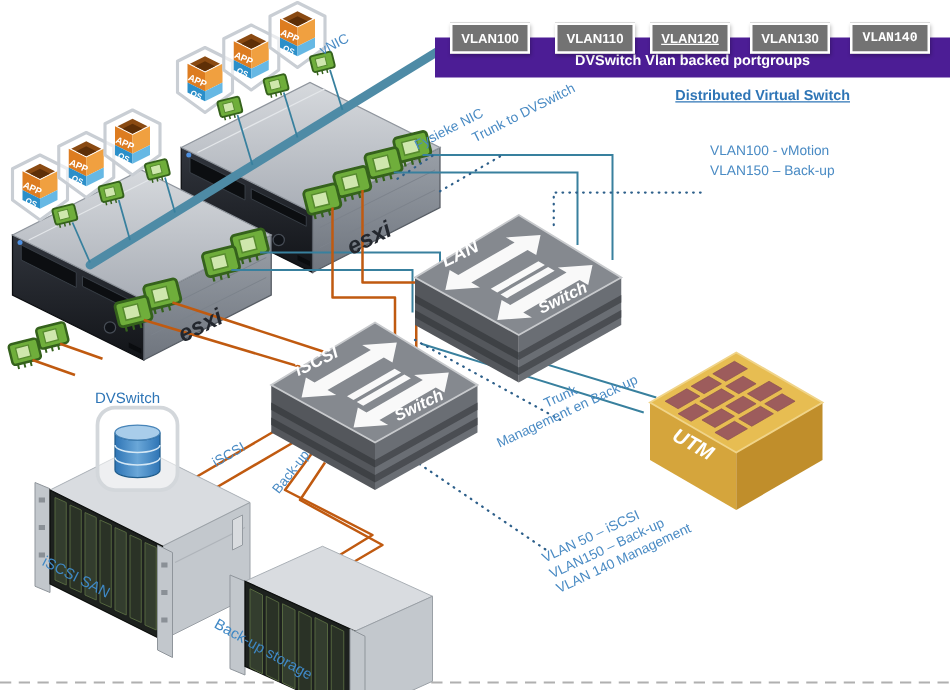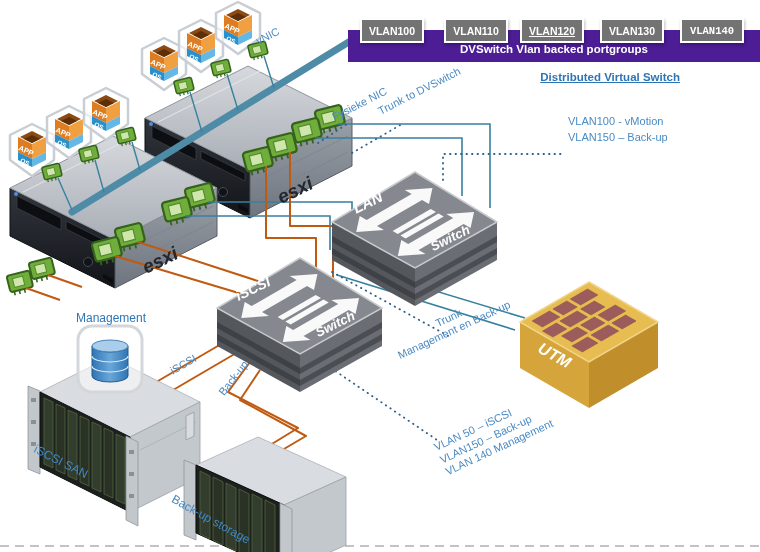--- a/index.html
+++ b/index.html
@@ -300,17 +300,17 @@
   <div>Trunk</div>
   <div>Management en Back-up</div>
 </div>
 
 <div class="vtags">
   <div>VLAN 50 – iSCSI</div>
   <div>VLAN150 – Back-up</div>
   <div>VLAN 140 Management</div>
 </div>
 
-<div class="lbl big" style="left:76px;top:311px;color:#2e75b6;">Management</div>
+<div class="lbl big" style="left:76px;top:311px;color:#2e75b6;">DVSwitch</div>
 <div class="lbl big" style="left:38px;top:442px;transform:rotate(27deg);color:#3f88c5;">iSCSI SAN</div>
 <div class="lbl big" style="left:176px;top:492px;transform:rotate(29deg);color:#3f88c5;">Back-up storage</div>
 
 </div>
 
 </body></html>

